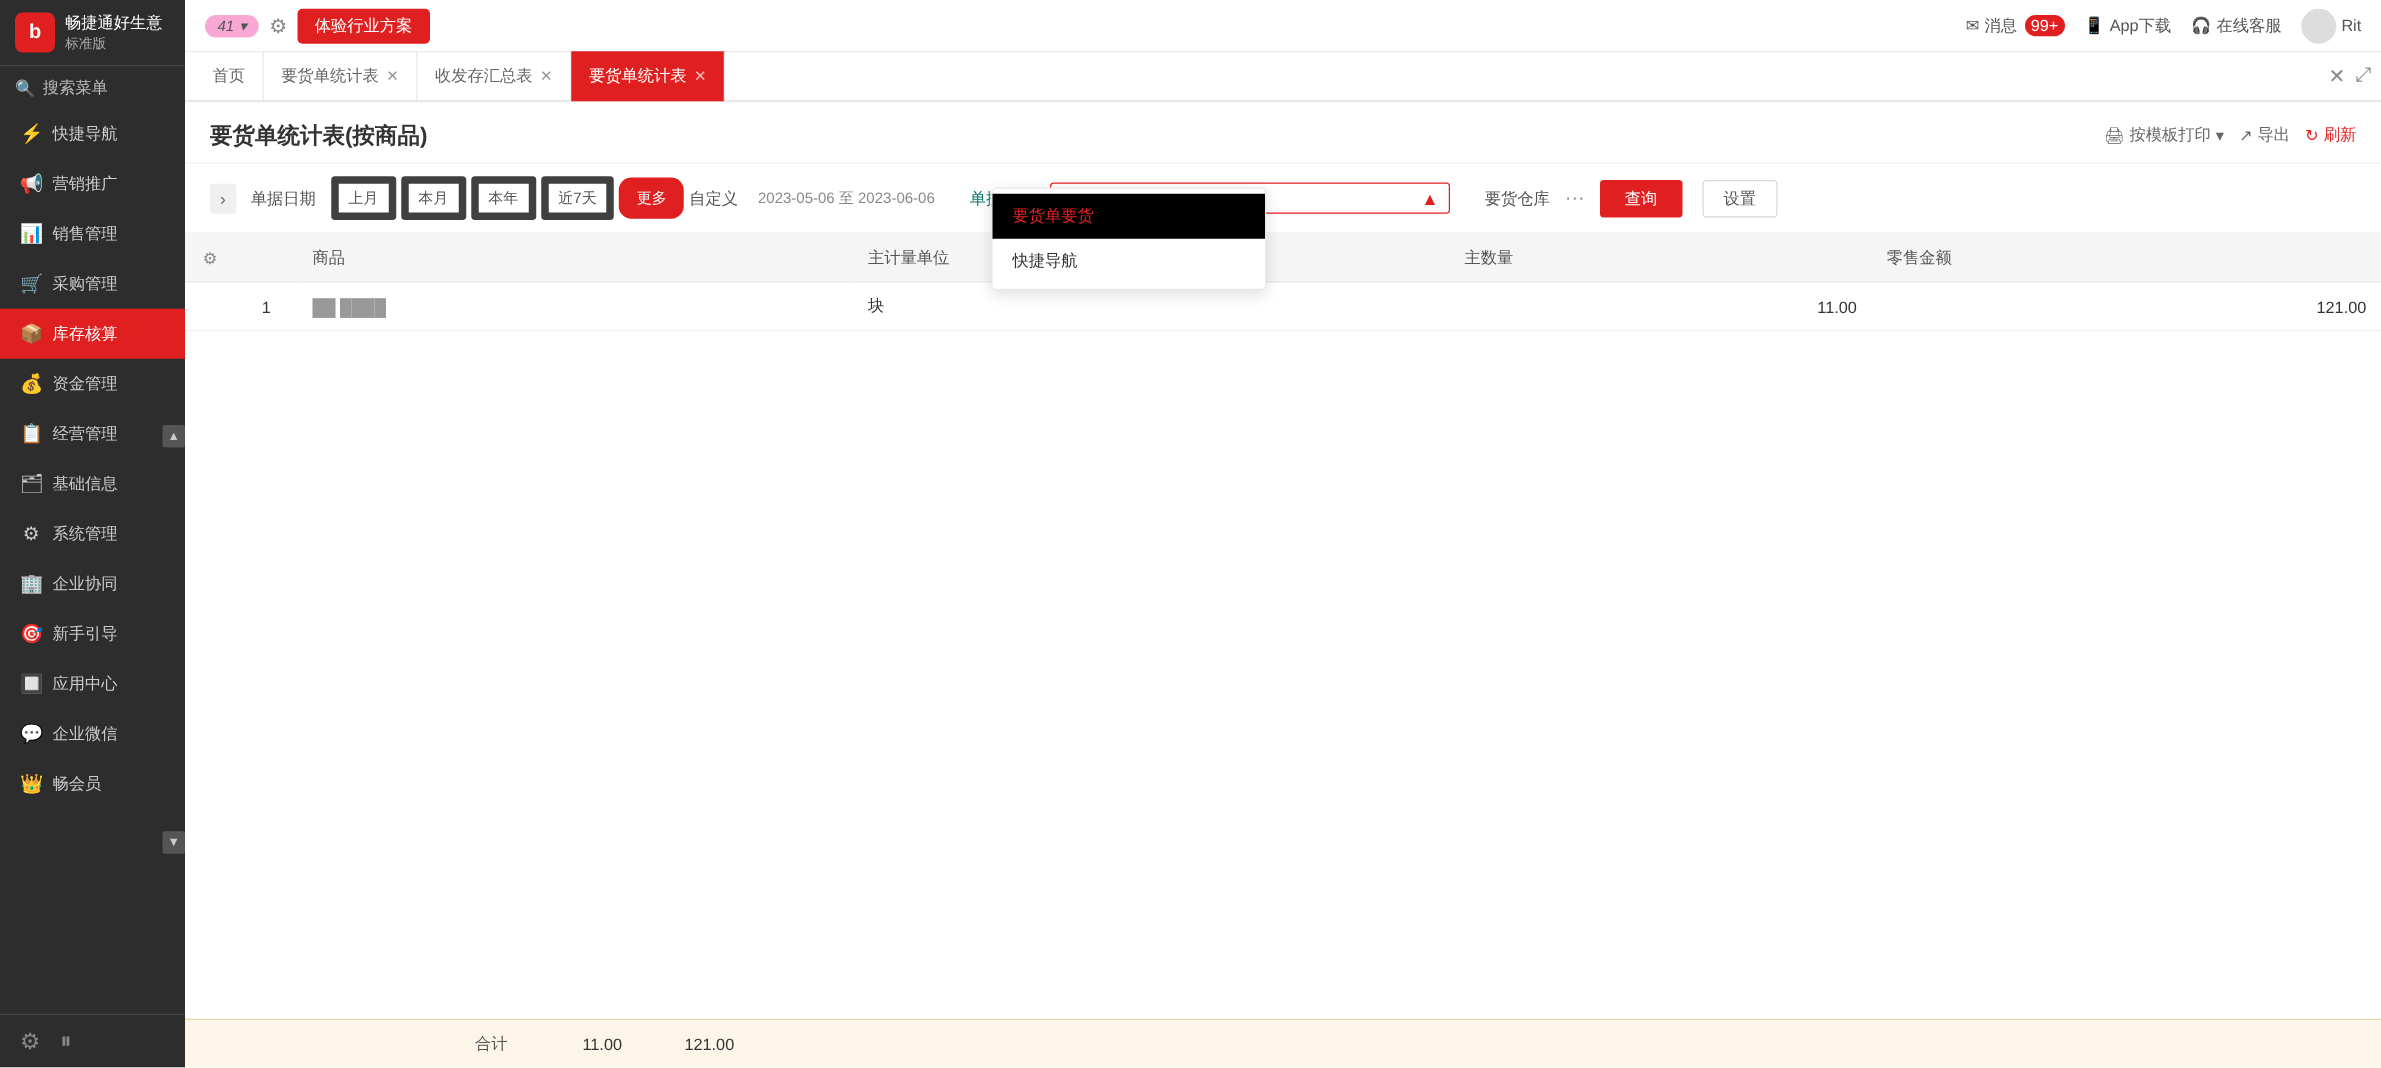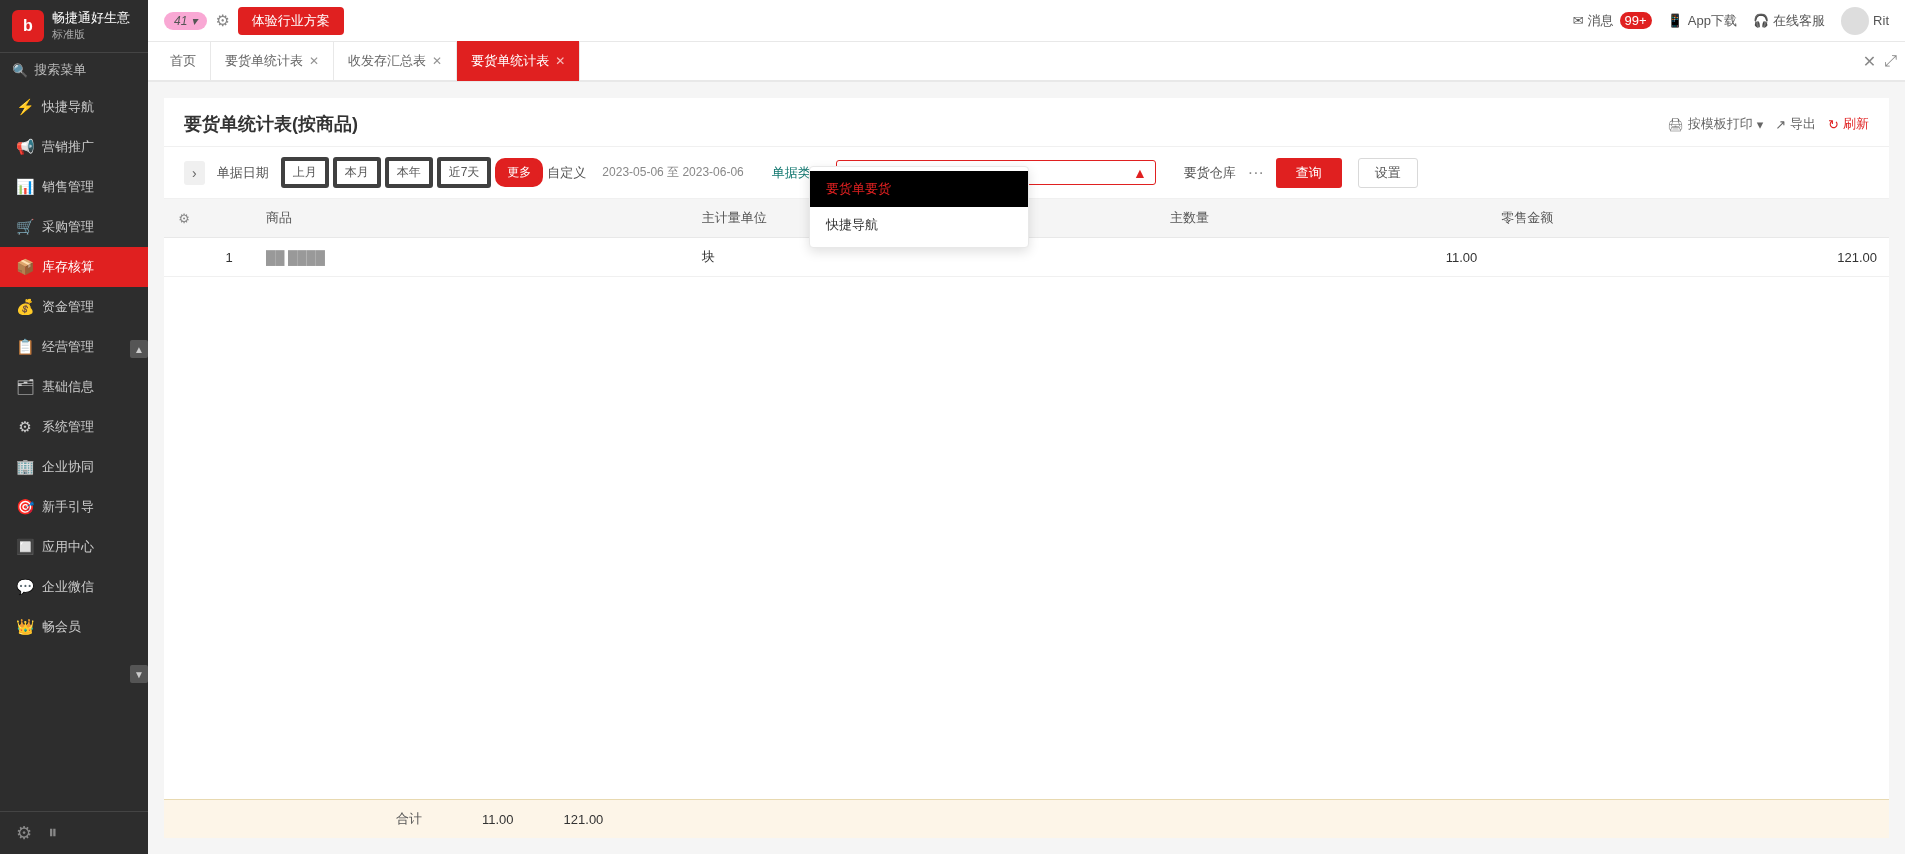--- a/index.html
+++ b/index.html
@@ -138,21 +138,21 @@
     .tab-home { font-weight: 500; }
     .tabbar-right {
       position: absolute; right: 8px; top: 50%; transform: translateY(-50%);
       display: flex; gap: 8px; font-size: 16px; color: #888; cursor: pointer;
     }
 
     
     .content {
       flex: 1; overflow: hidden;
       display: flex; flex-direction: column;
-      background: #fff; margin: 16px;
+      background: #fff; margin: 0;
       position: relative;
     }
 
     
     .page-header {
       padding: 14px 20px 10px;
       display: flex; align-items: center; justify-content: space-between;
       background: #fff;
       border-bottom: 1px solid #f0f0f0;
     }
@@ -176,21 +176,21 @@
       flex-wrap: wrap;
       position: relative;
     }
     .filter-toggle-btn {
       background: #f0f0f0; border: none; border-radius: 3px;
       padding: 4px 8px; cursor: pointer; color: #666; font-size: 14px;
     }
     .filter-label { color: #555; font-size: 13px; }
     .date-shortcuts { display: flex; align-items: center; gap: 4px; }
     .date-btn {
-      padding: 3px 8px; border: 4px solid #404040; border-radius: 3px;
+      padding: 3px 8px; border: 6px solid #404040; border-radius: 3px;
       background: #fff; color: #555; cursor: pointer; font-size: 12px;
     }
     .date-btn.more {
       background: #e02020; color: #ffffff; border-color: #e02020; border-radius: 10px;
       padding: 2px 8px;
     }
     .date-custom { color: #555; font-size: 13px; cursor: pointer; }
     .date-range-text { color: #888; font-size: 12px; margin-left: 4px; }
 
     .filter-type-label { color: #0f766e; font-size: 13px; margin-left: 16px; }

